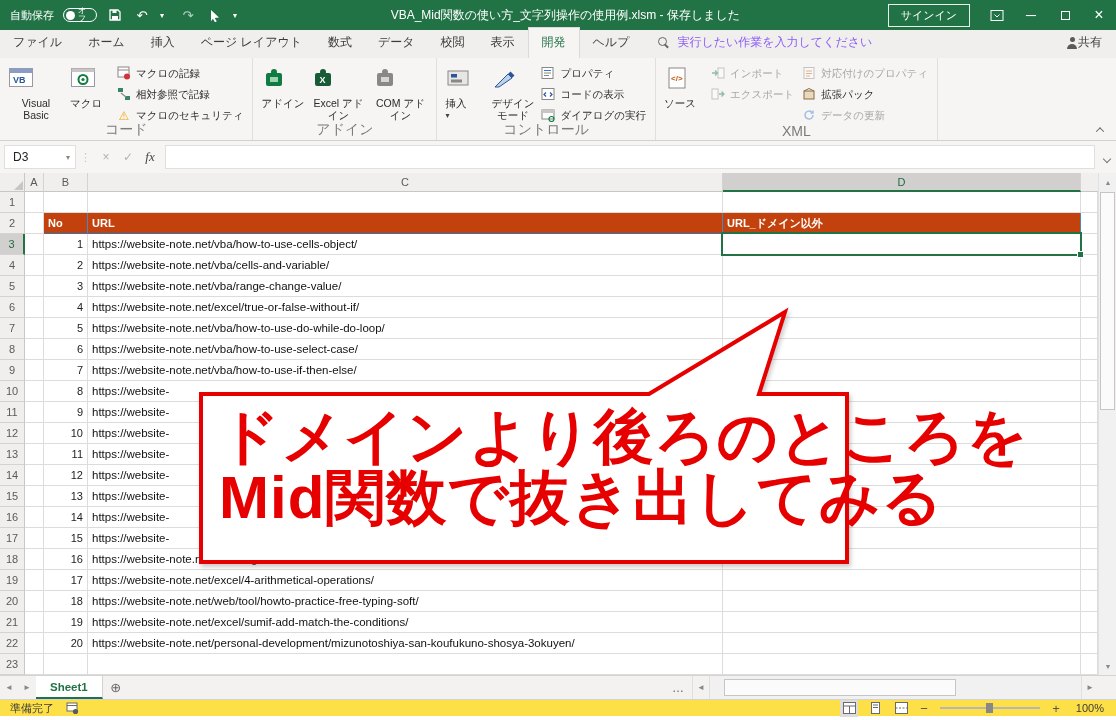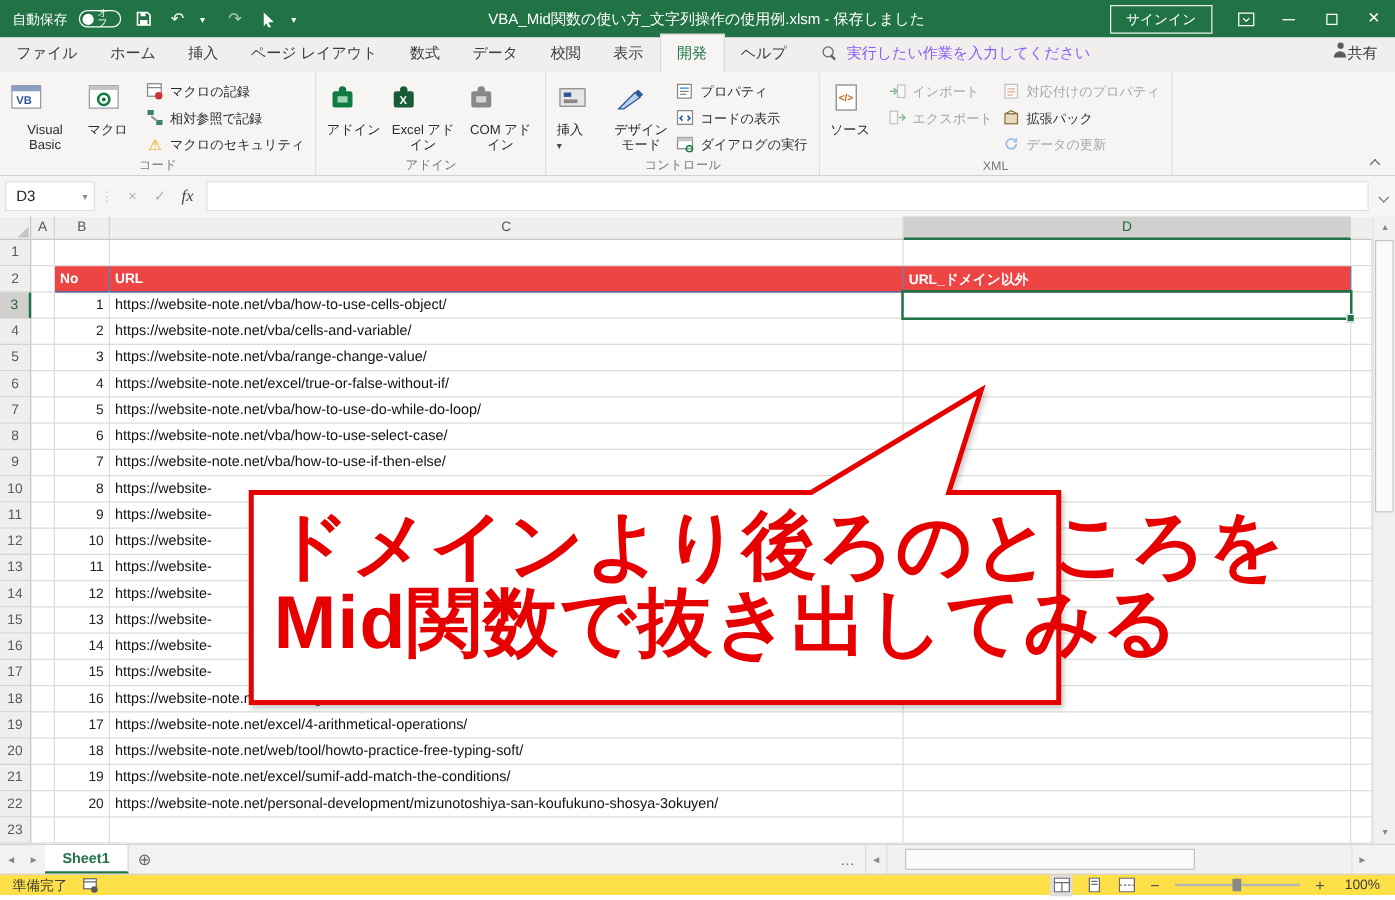--- a/index.html
+++ b/index.html
@@ -30,35 +30,35 @@
             display:flex; align-items:flex-end; }
   .tab { font-size:12px; color:#3b3b3b; padding:6px 13px 7px; white-space:nowrap; }
   .tab.active { background:#f6f5f4; color:#217346; border:1px solid #dcdad8; border-bottom:none; }
   .ribbon-search { display:flex; align-items:center; gap:7px; font-size:12px; color:#8b5cf6;
                    padding:6px 10px 7px; margin-left:6px; white-space:nowrap; }
   .mag-icon { width:12px; height:12px; position:relative; display:inline-block; }
   .mag-icon::before { content:""; position:absolute; width:7px; height:7px; border:1.5px solid #666;
                       border-radius:50%; left:0; top:0; }
   .mag-icon::after { content:""; position:absolute; width:5px; height:1.5px; background:#666;
                      transform:rotate(45deg); left:6px; top:8px; }
-  .share { margin-left:auto; display:flex; align-items:flex-start; gap:0; font-size:12px; color:#3b3b3b;
+  .share { margin-left:auto; display:flex; align-items:center; gap:0; font-size:12px; color:#3b3b3b;
            padding:6px 14px 7px; }
   .person-icon { width:12px; height:12px; position:relative; display:inline-block; }
   .person-icon::before { content:""; position:absolute; left:3.5px; top:0; width:5px; height:5px;
                          border-radius:50%; background:#5a5a5a; }
   .person-icon::after { content:""; position:absolute; left:1px; bottom:0; width:10px; height:5px;
                         border-radius:5px 5px 0 0; background:#5a5a5a; }
 
   
   .ribbon { position:absolute; top:58px; left:0; right:0; height:83px; background:#f6f5f4;
             border-bottom:1px solid #d2d0ce; display:flex; }
   .rgroup { position:relative; height:100%; padding:3px 5px 15px; border-right:1px solid #e1dfdd;
             display:flex; align-items:flex-start; }
   .rgroup-label { position:absolute; bottom:1px; left:0; right:0; text-align:center;
-                  font-size:10px; color:#7b7b7b; }
+                  font-size:14px; color:#7b7b7b; }
   .bigbtn { display:flex; flex-direction:column; align-items:flex-start; gap:3px; min-width:46px; max-width:62px;
             padding:4px 3px 0; font-size:10.5px; color:#2b2b2b; text-align:center; line-height:1.2; }
   .blabel { white-space:pre-line; }
   .smallcol { display:flex; flex-direction:column; gap:1px; padding-top:3px; }
   .smallbtn { display:flex; align-items:center; gap:5px; font-size:10.5px; color:#2b2b2b;
               height:20px; padding:0 4px; white-space:nowrap; }
   .smallbtn.disabled { color:#a8a6a4; }
   .smallbtn.disabled svg { opacity:.45; }
   .caret-sm { font-size:8px; color:#444; line-height:1; }
   .warn { color:#f0a30a; font-size:12px; width:14px; text-align:center; }
@@ -97,21 +97,21 @@
   .grows { position:relative; }
   .grow { display:flex; height:21px; }
   .rnum { width:25px; flex:none; background:#f0efed; border-right:1px solid #c9c7c5; border-bottom:1px solid #d5d3d1;
           font-size:11px; color:#5a5a5a; display:flex; align-items:center; justify-content:center; }
   .growshost { display:contents; }
   .growshost > div.grow:first-of-type .rnum { background:#d2d0ce; color:#1e6b43; border-right:2px solid #217346; }
   .cell { flex:none; border-right:1px solid #dcdcdc; border-bottom:1px solid #dcdcdc; font-size:11.5px;
           display:flex; align-items:center; overflow:hidden; white-space:nowrap; }
   .cell.num { justify-content:flex-end; padding-right:4px; font-size:11px; }
   .cell.url { padding-left:4px; color:#111; }
-  .cell.th { background:#ef4444; color:#fff; font-weight:bold; font-size:11px; padding-left:4px;
+  .cell.th { background:#c2410c; color:#fff; font-weight:bold; font-size:11px; padding-left:4px;
              border-right:1px solid #4a86c0; border-bottom:1px solid #2e75b6;text-align:right; }
   .selbox { position:absolute; left:721px; top:59px; width:361px; height:24px;
             border:2px solid #217346; z-index:3; }
   .fillhandle { position:absolute; right:-4px; bottom:-4px; width:7px; height:7px;
                 background:#217346; border:1px solid #fff; }
   .vscroll { position:absolute; right:0; top:0; width:18px; height:502px; background:#f1f1f1;
              border-left:1px solid #e0e0e0; }
   .vs-btn { position:absolute; left:0; width:18px; height:18px; display:flex; align-items:center;
             justify-content:center; font-size:7px; color:#8a8886; }
   .vs-up { top:0; } .vs-down { bottom:0; }

